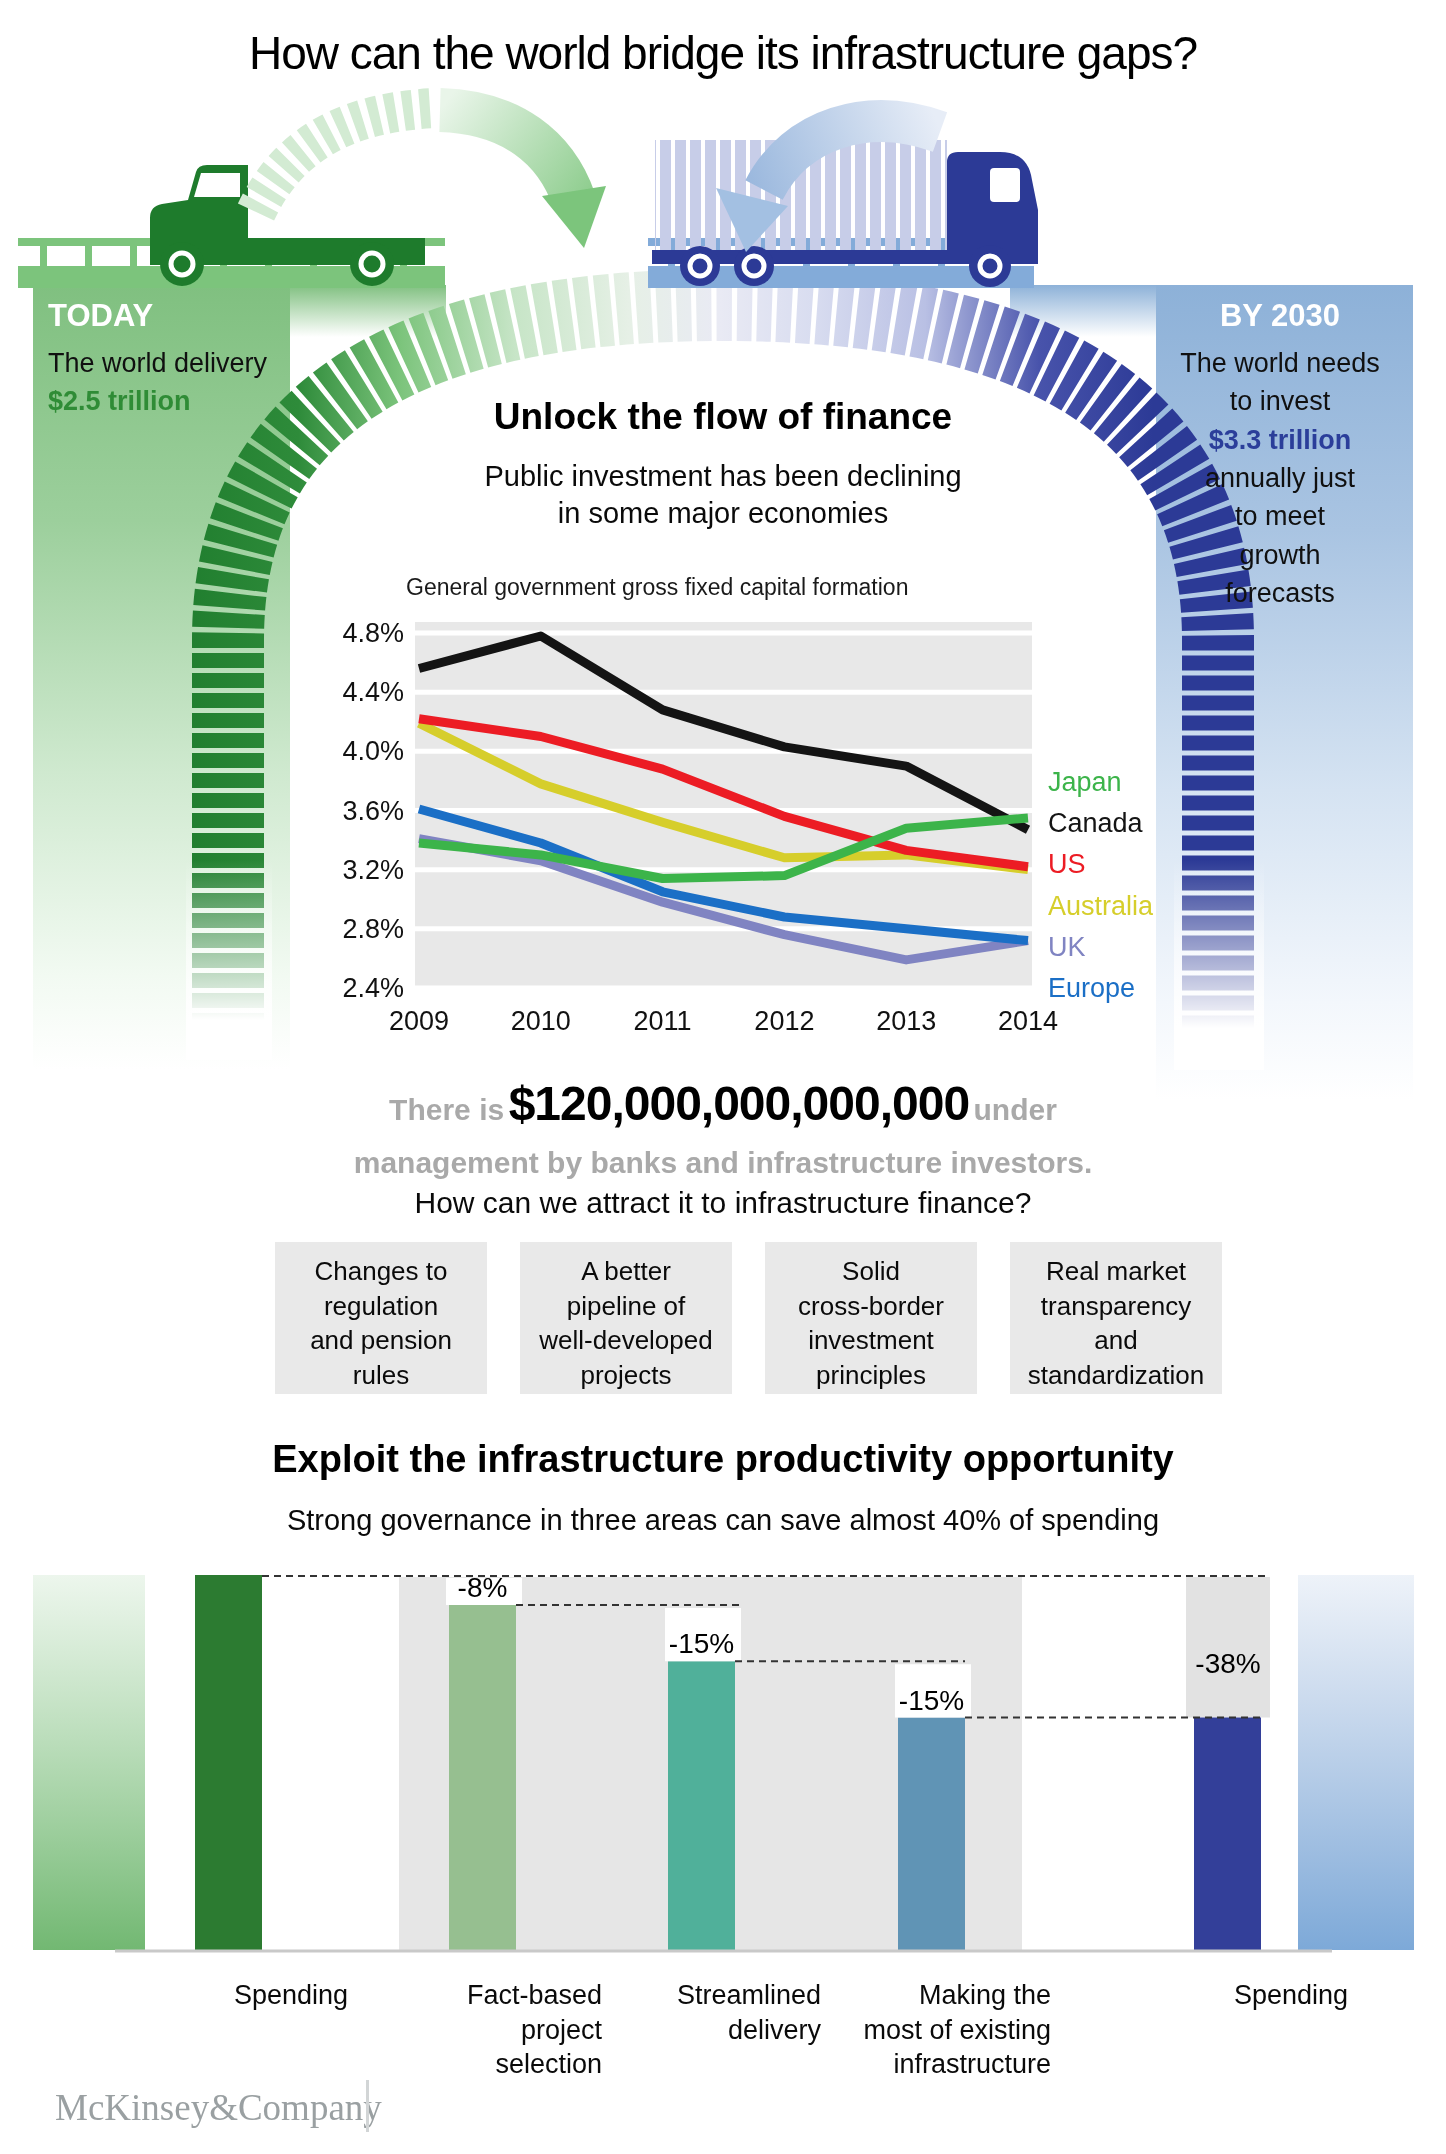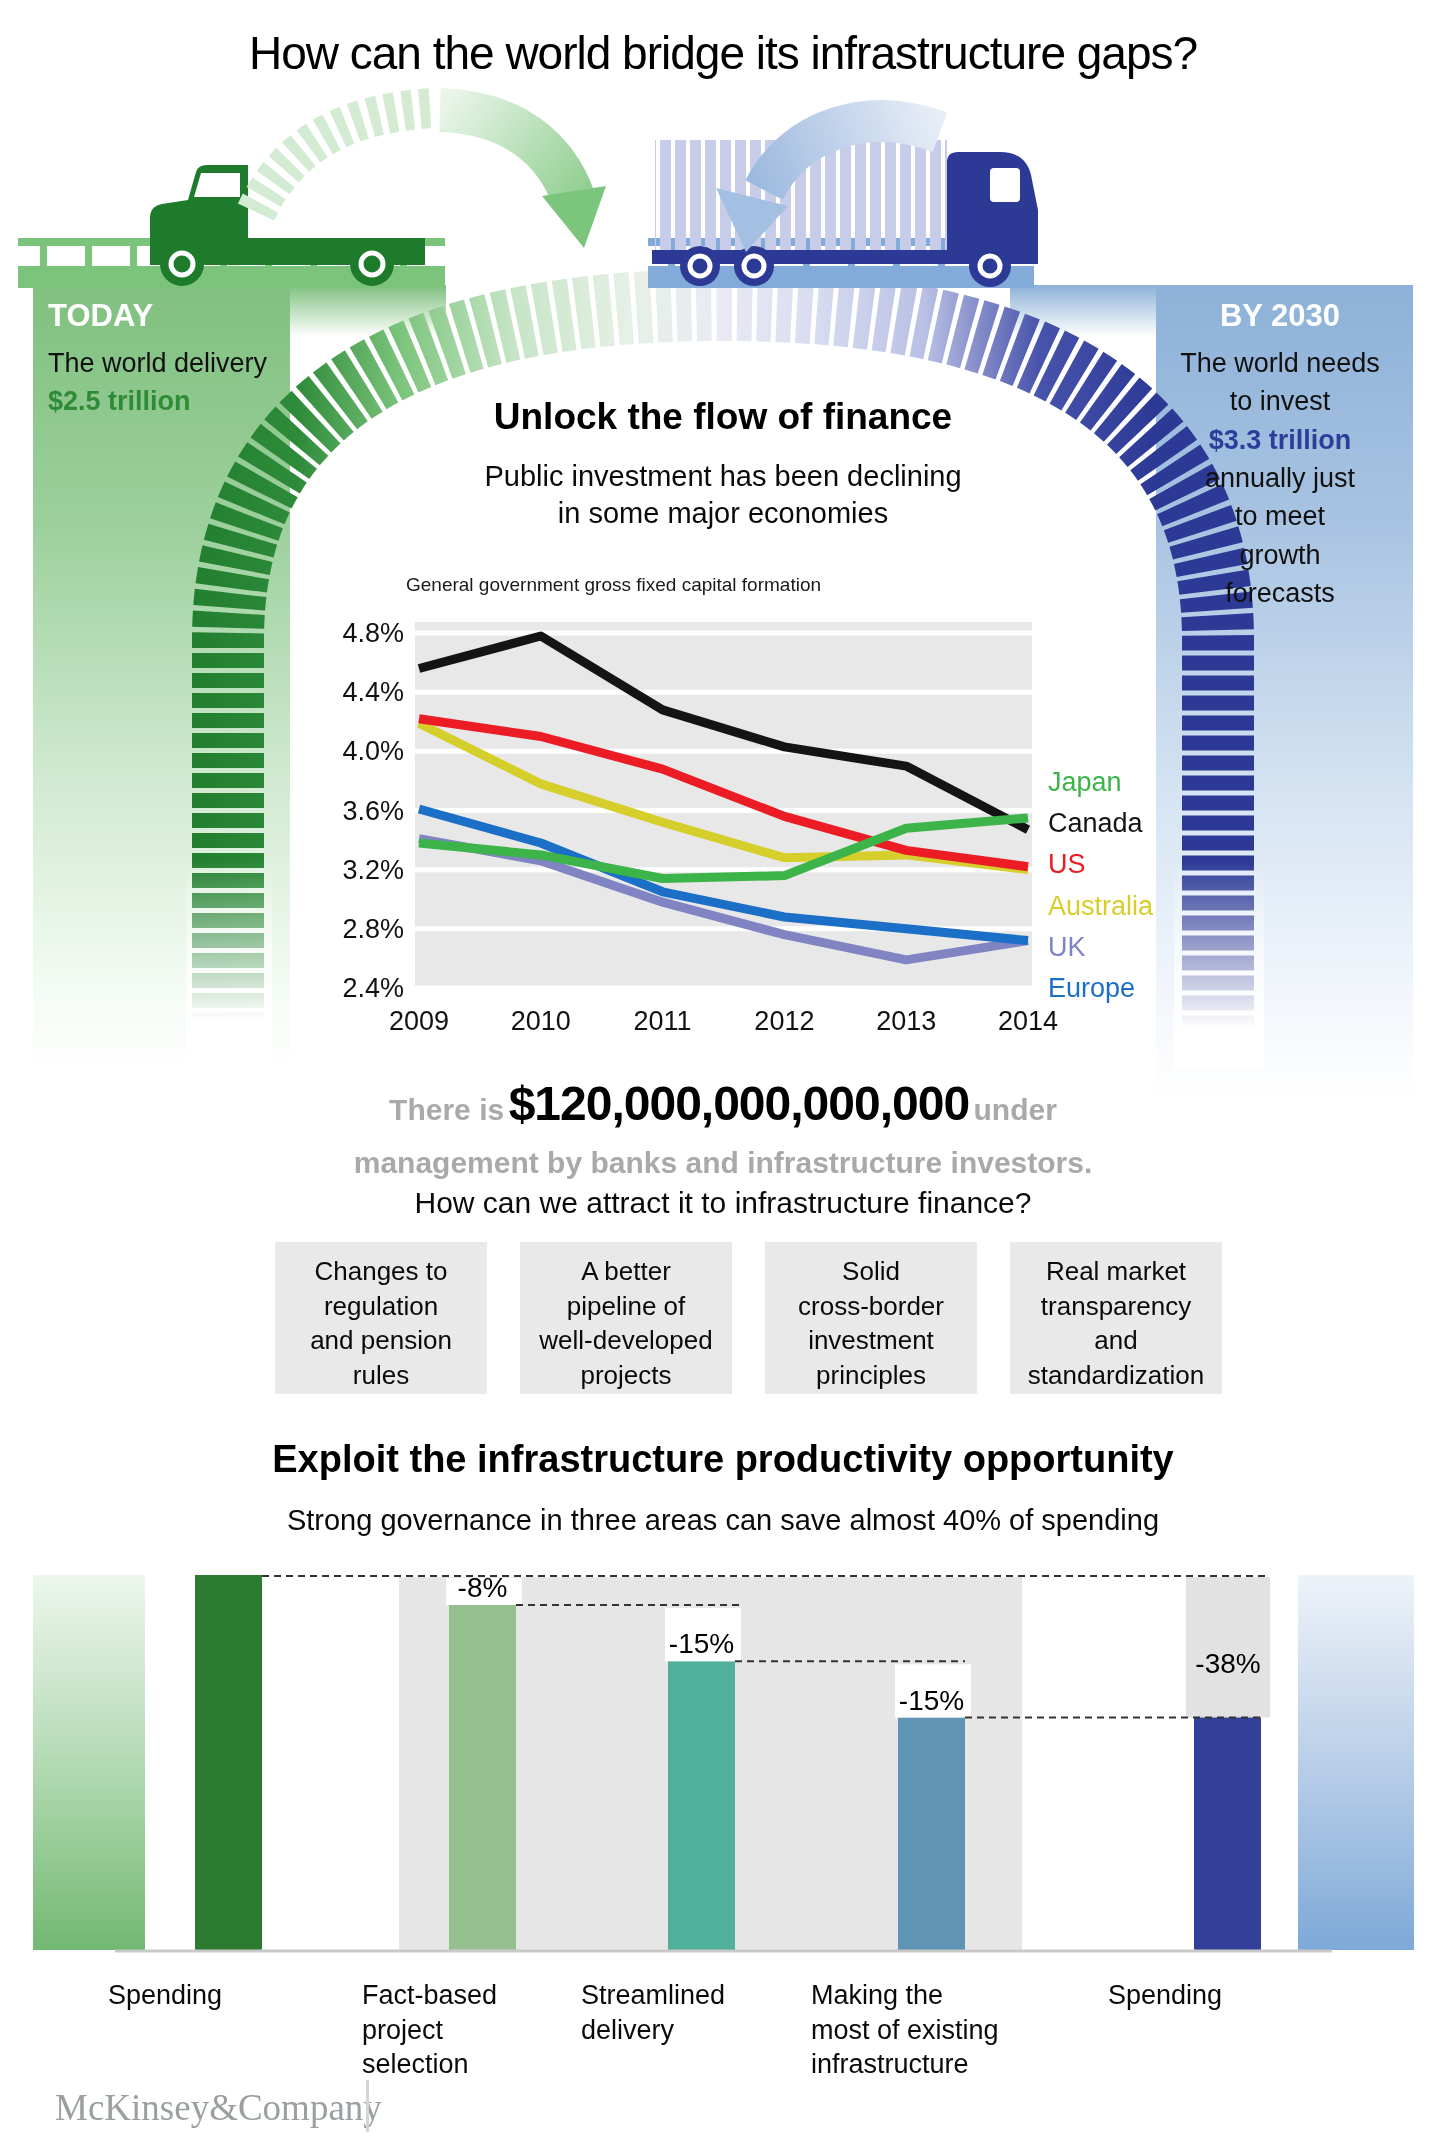--- a/index.html
+++ b/index.html
@@ -14,37 +14,37 @@
   .panel-today{left:48px;top:298px;width:232px;}
   .panel-by2030{left:1164px;top:298px;width:232px;text-align:center;}
   .panel-label{font-size:31px;font-weight:bold;color:#fff;margin-bottom:10px;}
   .panel-body{font-size:27px;line-height:1.42;color:#101010;white-space:pre-line;}
   .amt-green{font-weight:bold;color:#2f8c36;}
   .amt-blue{font-weight:bold;color:#2b3e9a;}
   
   #unlock-heading{top:396px;left:280px;width:886px;text-align:center;font-size:37px;font-weight:bold;color:#000;}
   #unlock-sub{top:458px;left:280px;width:886px;text-align:center;font-size:29px;line-height:1.26;
               color:#0a0a0a;white-space:pre-line;}
-  #chart-caption{top:574px;left:406px;font-size:19px;color:#1a1a1a;}
+  #chart-caption{top:574px;left:406px;font-size:23px;color:#1a1a1a;}
   
   #money{top:1076px;left:0;width:100%;text-align:center;}
   #money .l1{line-height:56px;}
   #money .gray{color:#a9a9a9;font-weight:bold;font-size:30px;}
   #money .big{color:#000;font-weight:bold;font-size:48px;letter-spacing:-1px;}
   #money .l2{line-height:40px;}
   #question{top:1186px;left:0;width:100%;text-align:center;font-size:30px;color:#0a0a0a;}
   
   #levers{position:absolute;left:275px;top:1242px;display:grid;z-index:3;
           grid-template-columns:repeat(4,212px);grid-gap:12px;gap:33px;}
   .lever{background:#e9e9e9;height:140px;padding-top:12px;text-align:center;
          font-size:26px;line-height:1.33;color:#0a0a0a;white-space:pre-line;}
   
   #prod-heading{top:1438px;left:0;width:100%;text-align:center;font-size:38px;font-weight:bold;color:#000;}
   #prod-sub{top:1504px;left:0;width:100%;text-align:center;font-size:29px;color:#0a0a0a;}
-  .wf-cat{position:absolute;top:1978px;width:240px;text-align:left;font-size:27px;
+  .wf-cat{position:absolute;top:1978px;width:240px;text-align:right;font-size:27px;
           line-height:1.28;color:#0a0a0a;white-space:pre-line;z-index:3;}
   
   #footer-logo{left:55px;top:2086px;font-family:"Liberation Serif",serif;font-size:37px;color:#9aa0a2;}
   #footer-divider{position:absolute;left:366px;top:2080px;width:3px;height:52px;background:#d2d5d6;z-index:3;}
 </style>
 </head>
 <body>
 
 <div id="stage">
 

